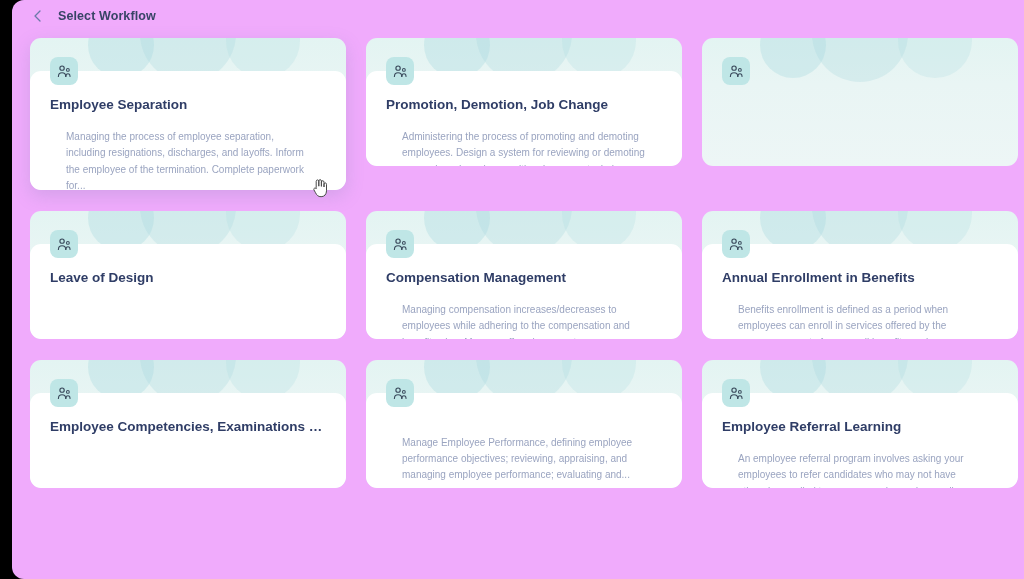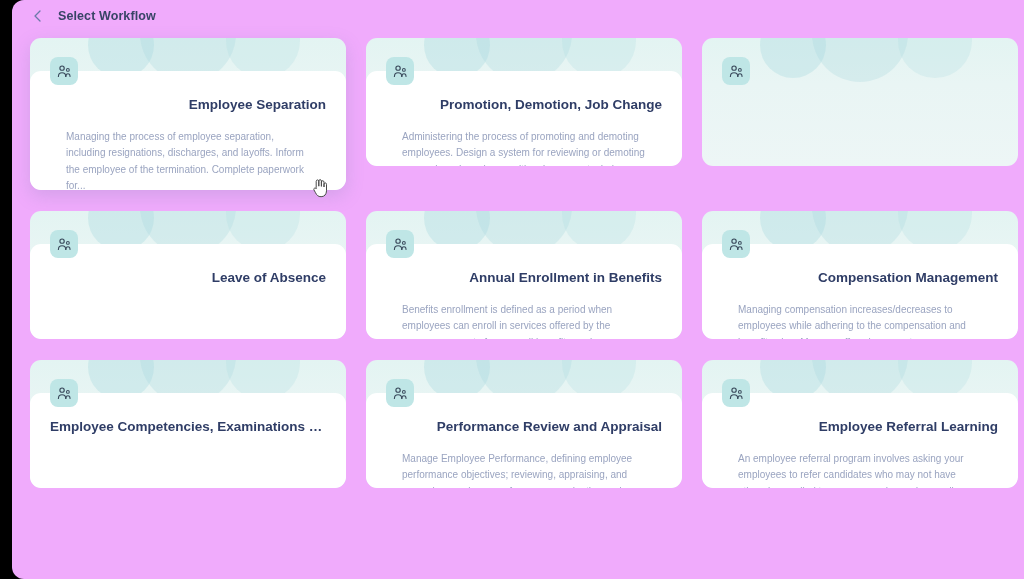--- a/index.html
+++ b/index.html
@@ -116,21 +116,20 @@
 
   .card-title {
     font-size: 13.5px;
     font-weight: 700;
     color: #2f3d66;
     margin: 0 0 9px 0;
     line-height: 1.2;
     white-space: nowrap;
     overflow: hidden;
     text-overflow: ellipsis;
-    text-align: right;
   }
 
   .card-desc {
     font-size: 10px;
     line-height: 1.62;
     color: #9aa4c0;
     margin: 16px;
   }
 
   
@@ -212,21 +211,38 @@
         <div class="card-blob b3"></div>
         <div class="card-icon">
           <svg width="15" height="15" viewBox="0 0 16 16" fill="none">
             <circle cx="5.4" cy="4.4" r="2.3" stroke="#3a4a5c" stroke-width="1.25"></circle>
             <path d="M1.5 13.2 c0-2.3 1.8-3.9 3.9-3.9 s3.9 1.6 3.9 3.9" stroke="#3a4a5c" stroke-width="1.25" stroke-linecap="round"></path>
             <circle cx="11.6" cy="6.3" r="1.5" stroke="#3a4a5c" stroke-width="1.1"></circle>
             <path d="M9.5 13.2 c0-1.6 1.0-2.8 2.2-2.8 s2.2 1.2 2.2 2.8" stroke="#3a4a5c" stroke-width="1.1" stroke-linecap="round"></path>
           </svg>
         </div>
         <div class="card-body">
-          <div class="card-title">Leave of Absence</div>
+          <div class="card-title">Leave of Design</div>
+        </div>
+      </div>
+      <div class="wf-card">
+        <div class="card-blob b1"></div>
+        <div class="card-blob b2"></div>
+        <div class="card-blob b3"></div>
+        <div class="card-icon">
+          <svg width="15" height="15" viewBox="0 0 16 16" fill="none">
+            <circle cx="5.4" cy="4.4" r="2.3" stroke="#3a4a5c" stroke-width="1.25"></circle>
+            <path d="M1.5 13.2 c0-2.3 1.8-3.9 3.9-3.9 s3.9 1.6 3.9 3.9" stroke="#3a4a5c" stroke-width="1.25" stroke-linecap="round"></path>
+            <circle cx="11.6" cy="6.3" r="1.5" stroke="#3a4a5c" stroke-width="1.1"></circle>
+            <path d="M9.5 13.2 c0-1.6 1.0-2.8 2.2-2.8 s2.2 1.2 2.2 2.8" stroke="#3a4a5c" stroke-width="1.1" stroke-linecap="round"></path>
+          </svg>
+        </div>
+        <div class="card-body">
+          <div class="card-title">Compensation Management</div>
+          <div class="card-desc">Managing compensation increases/decreases to employees while adhering to the compensation and benefits plan. Manage off-cycle requests.</div>
         </div>
       </div>
       <div class="wf-card">
         <div class="card-blob b1"></div>
         <div class="card-blob b2"></div>
         <div class="card-blob b3"></div>
         <div class="card-icon">
           <svg width="15" height="15" viewBox="0 0 16 16" fill="none">
             <circle cx="5.4" cy="4.4" r="2.3" stroke="#3a4a5c" stroke-width="1.25"></circle>
             <path d="M1.5 13.2 c0-2.3 1.8-3.9 3.9-3.9 s3.9 1.6 3.9 3.9" stroke="#3a4a5c" stroke-width="1.25" stroke-linecap="round"></path>
@@ -245,54 +261,36 @@
         <div class="card-blob b3"></div>
         <div class="card-icon">
           <svg width="15" height="15" viewBox="0 0 16 16" fill="none">
             <circle cx="5.4" cy="4.4" r="2.3" stroke="#3a4a5c" stroke-width="1.25"></circle>
             <path d="M1.5 13.2 c0-2.3 1.8-3.9 3.9-3.9 s3.9 1.6 3.9 3.9" stroke="#3a4a5c" stroke-width="1.25" stroke-linecap="round"></path>
             <circle cx="11.6" cy="6.3" r="1.5" stroke="#3a4a5c" stroke-width="1.1"></circle>
             <path d="M9.5 13.2 c0-1.6 1.0-2.8 2.2-2.8 s2.2 1.2 2.2 2.8" stroke="#3a4a5c" stroke-width="1.1" stroke-linecap="round"></path>
           </svg>
         </div>
         <div class="card-body">
-          <div class="card-title">Compensation Management</div>
-          <div class="card-desc">Managing compensation increases/decreases to employees while adhering to the compensation and benefits plan. Manage off-cycle requests.</div>
-        </div>
-      </div>
-      <div class="wf-card">
-        <div class="card-blob b1"></div>
-        <div class="card-blob b2"></div>
-        <div class="card-blob b3"></div>
-        <div class="card-icon">
-          <svg width="15" height="15" viewBox="0 0 16 16" fill="none">
-            <circle cx="5.4" cy="4.4" r="2.3" stroke="#3a4a5c" stroke-width="1.25"></circle>
-            <path d="M1.5 13.2 c0-2.3 1.8-3.9 3.9-3.9 s3.9 1.6 3.9 3.9" stroke="#3a4a5c" stroke-width="1.25" stroke-linecap="round"></path>
-            <circle cx="11.6" cy="6.3" r="1.5" stroke="#3a4a5c" stroke-width="1.1"></circle>
-            <path d="M9.5 13.2 c0-1.6 1.0-2.8 2.2-2.8 s2.2 1.2 2.2 2.8" stroke="#3a4a5c" stroke-width="1.1" stroke-linecap="round"></path>
-          </svg>
-        </div>
-        <div class="card-body">
           <div class="card-title">Employee Competencies, Examinations and Cer...</div>
         </div>
       </div>
       <div class="wf-card">
         <div class="card-blob b1"></div>
         <div class="card-blob b2"></div>
         <div class="card-blob b3"></div>
         <div class="card-icon">
           <svg width="15" height="15" viewBox="0 0 16 16" fill="none">
             <circle cx="5.4" cy="4.4" r="2.3" stroke="#3a4a5c" stroke-width="1.25"></circle>
             <path d="M1.5 13.2 c0-2.3 1.8-3.9 3.9-3.9 s3.9 1.6 3.9 3.9" stroke="#3a4a5c" stroke-width="1.25" stroke-linecap="round"></path>
             <circle cx="11.6" cy="6.3" r="1.5" stroke="#3a4a5c" stroke-width="1.1"></circle>
             <path d="M9.5 13.2 c0-1.6 1.0-2.8 2.2-2.8 s2.2 1.2 2.2 2.8" stroke="#3a4a5c" stroke-width="1.1" stroke-linecap="round"></path>
           </svg>
         </div>
         <div class="card-body">
-          <div class="card-title">Performance Review and Appraisal</div>
           <div class="card-desc">Manage Employee Performance, defining employee performance objectives; reviewing, appraising, and managing employee performance; evaluating and...</div>
         </div>
       </div>
       <div class="wf-card">
         <div class="card-blob b1"></div>
         <div class="card-blob b2"></div>
         <div class="card-blob b3"></div>
         <div class="card-icon">
           <svg width="15" height="15" viewBox="0 0 16 16" fill="none">
             <circle cx="5.4" cy="4.4" r="2.3" stroke="#3a4a5c" stroke-width="1.25"></circle>

